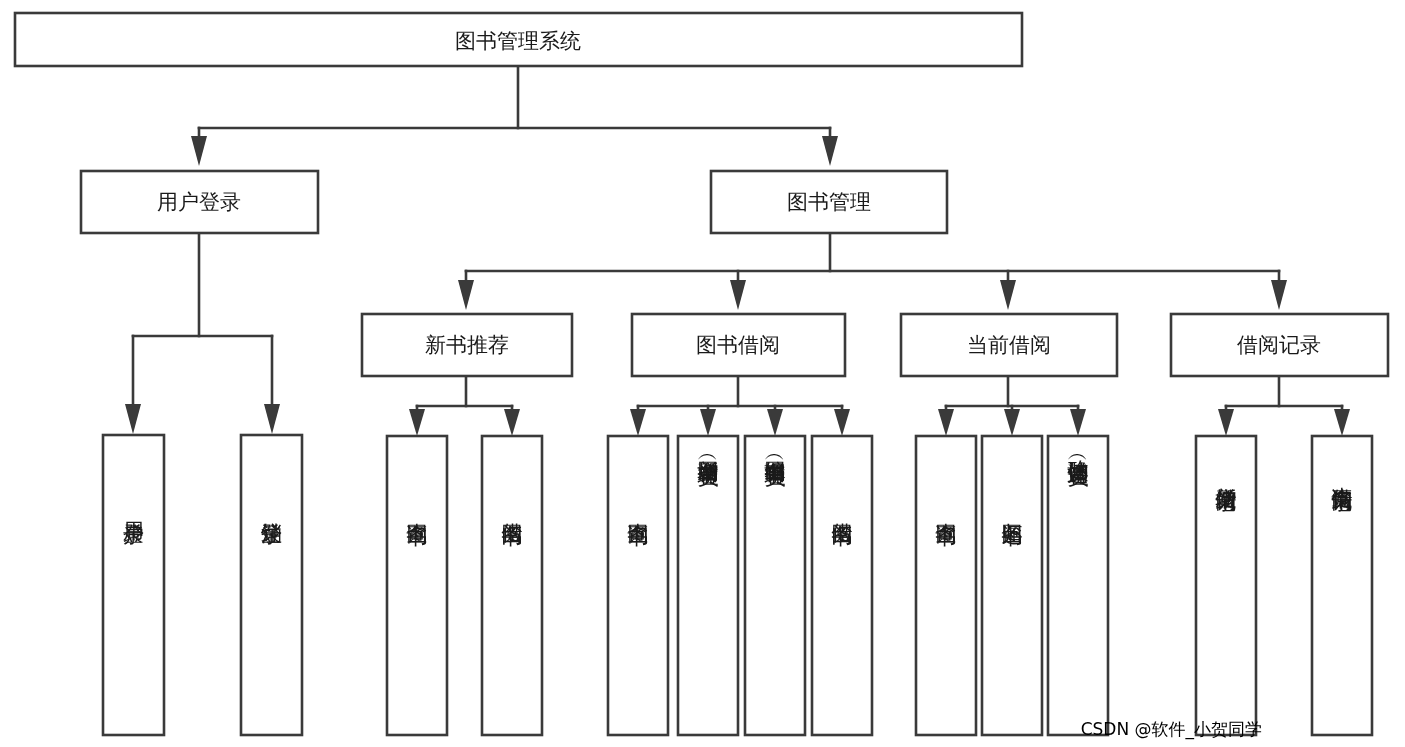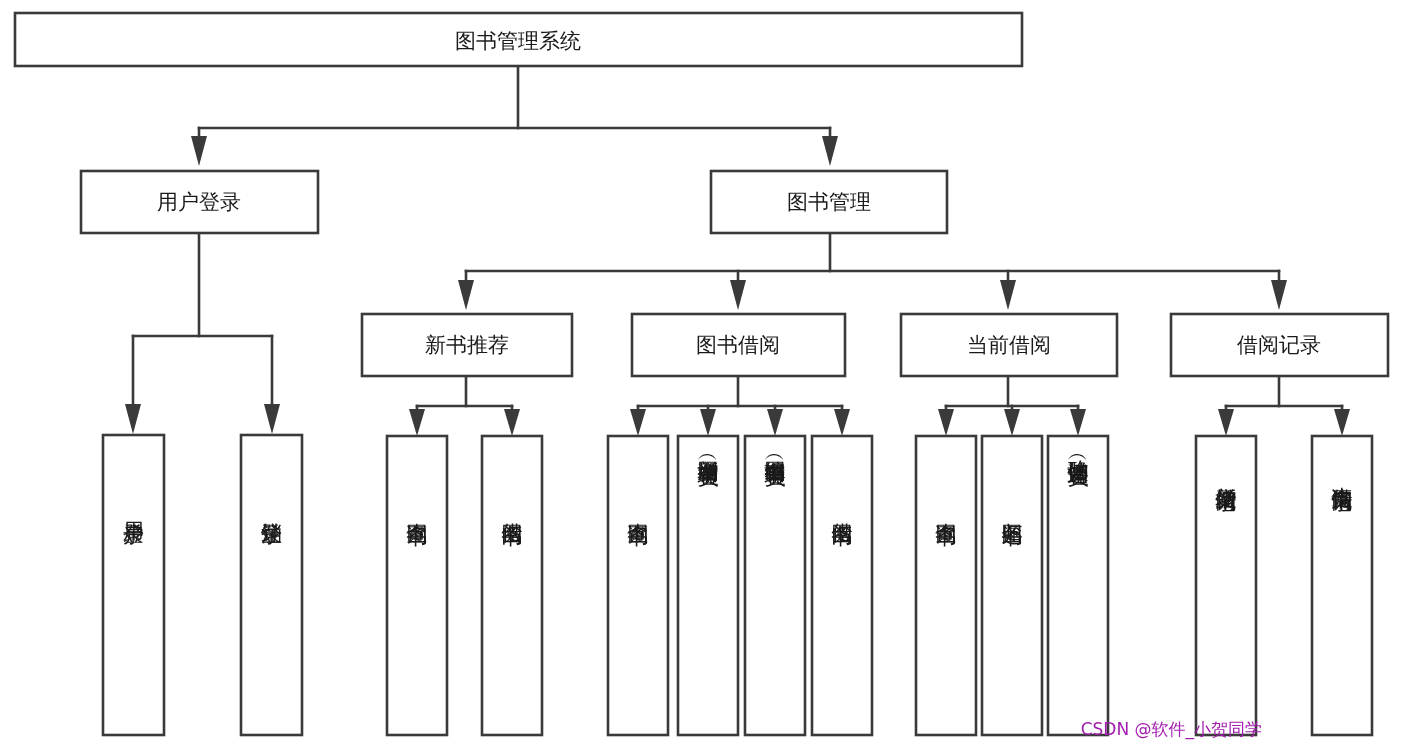--- a/index.html
+++ b/index.html
@@ -66,21 +66,21 @@
     display: flex;
     align-items: flex-start;
     justify-content: center;
   }
   #watermark {
     position: absolute;
     right: 8px;
     bottom: 6px;
     font-family: "DejaVu Sans", "Liberation Sans", sans-serif;
     font-size: 17px;
-    color: #a21caf;
+    color: #000000;
     white-space: nowrap;
     pointer-events: none;
   }
 </style>
 </head>
 <body>
 
 <div id="diagram-root">
 
   <svg id="tree-svg" viewBox="0 0 1405 747">

